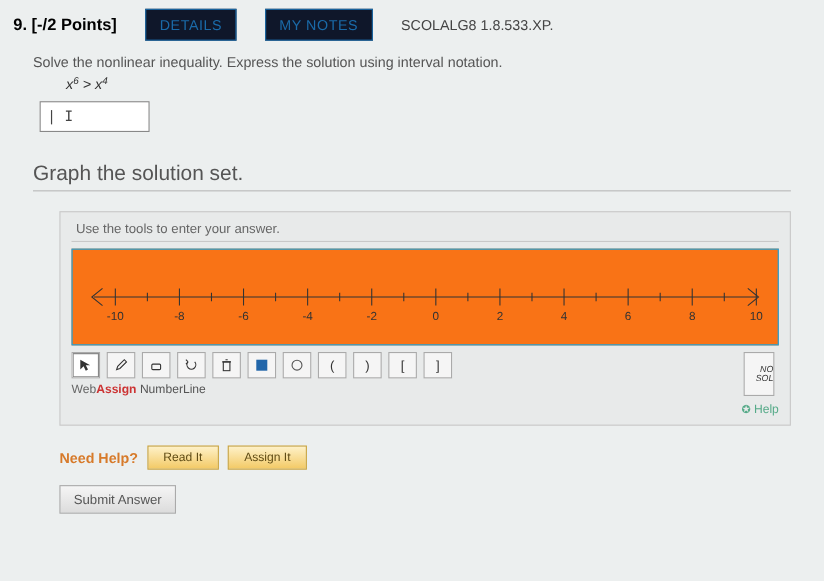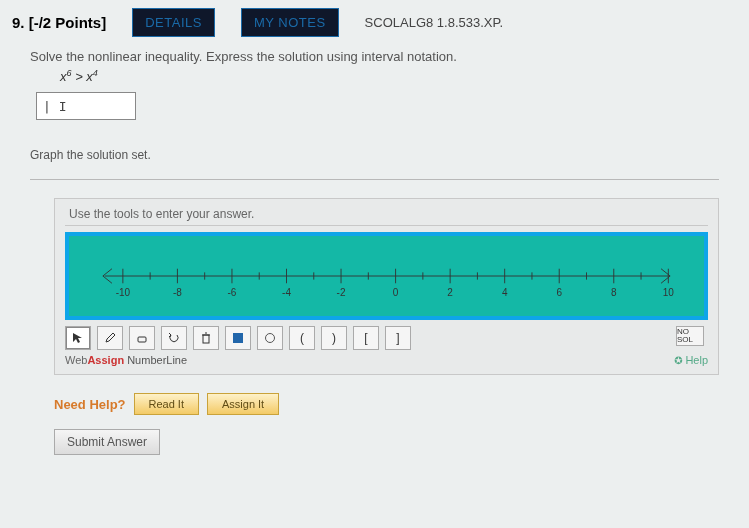--- a/index.html
+++ b/index.html
@@ -64,42 +64,42 @@
     height: 28px;
     padding: 3px 6px;
     margin-left: 6px;
     display: flex;
     align-items: center;
     color: #444;
     font-family: monospace;
   }
   .graph-label {
     color: #555;
-    font-size: 12px;
+    font-size: 19px;
     margin-top: 28px;
     border-bottom: 1px solid #b8b8b8;
-    padding-bottom: 17px;
+    padding-bottom: 3px;
   }
   .tool-panel {
     background: #e8eaea;
     border: 1px solid #c8c8c8;
     margin: 18px 0 0 24px;
-    padding: 0 10px 8px 10px;
+    padding: 0 10px 26px 10px;
     position: relative;
   }
   .tool-panel-title {
     color: #666;
     font-size: 12px;
     padding: 8px 0 4px 4px;
     border-bottom: 1px solid #c8c8c8;
   }
   .numberline-area {
-    background: #14b8a6;
+    background: #f97316;
     height: 88px;
-    border: 4px solid #0ea5e9;
+    border: 1px solid #0ea5e9;
     margin-top: 6px;
     position: relative;
   }
   .nl-svg { width:100%; height:100%; }
   .tick-label { font-size:11px; fill:#333; text-anchor:middle; }
   .toolbar {
     margin-top: 6px;
     display: flex;
     align-items: center;
     gap: 6px;
@@ -113,34 +113,35 @@
     display: flex;
     align-items: center;
     justify-content: center;
     font-size: 12px;
     cursor: pointer;
     color:#333;
   }
   .tool-btn.active { background:#fff; box-shadow: inset 0 0 0 1px #888; }
   .nosol-btn {
     width: 28px;
-    height: 20px;
+    height: 40px;
     background:#f5f5f5;
     border:1px solid #aaa;
     font-size: 8px;
     line-height: 1;
     text-align:center;
     cursor:pointer;
     display:flex;
     flex-direction:column;
-    align-items:flex-start;
+    align-items:flex-end;
     justify-content:center;
     position:absolute;
     right:4px;
     top:0;
+    font-style:italic;
   }
   .brand {
     font-size: 11px;
     color:#555;
     margin-top:4px;
   }
   .brand .w { color:#666;text-align:center; }
   .brand .a { color:#c33; font-weight:bold; }
   .help-link {
     position:absolute;

